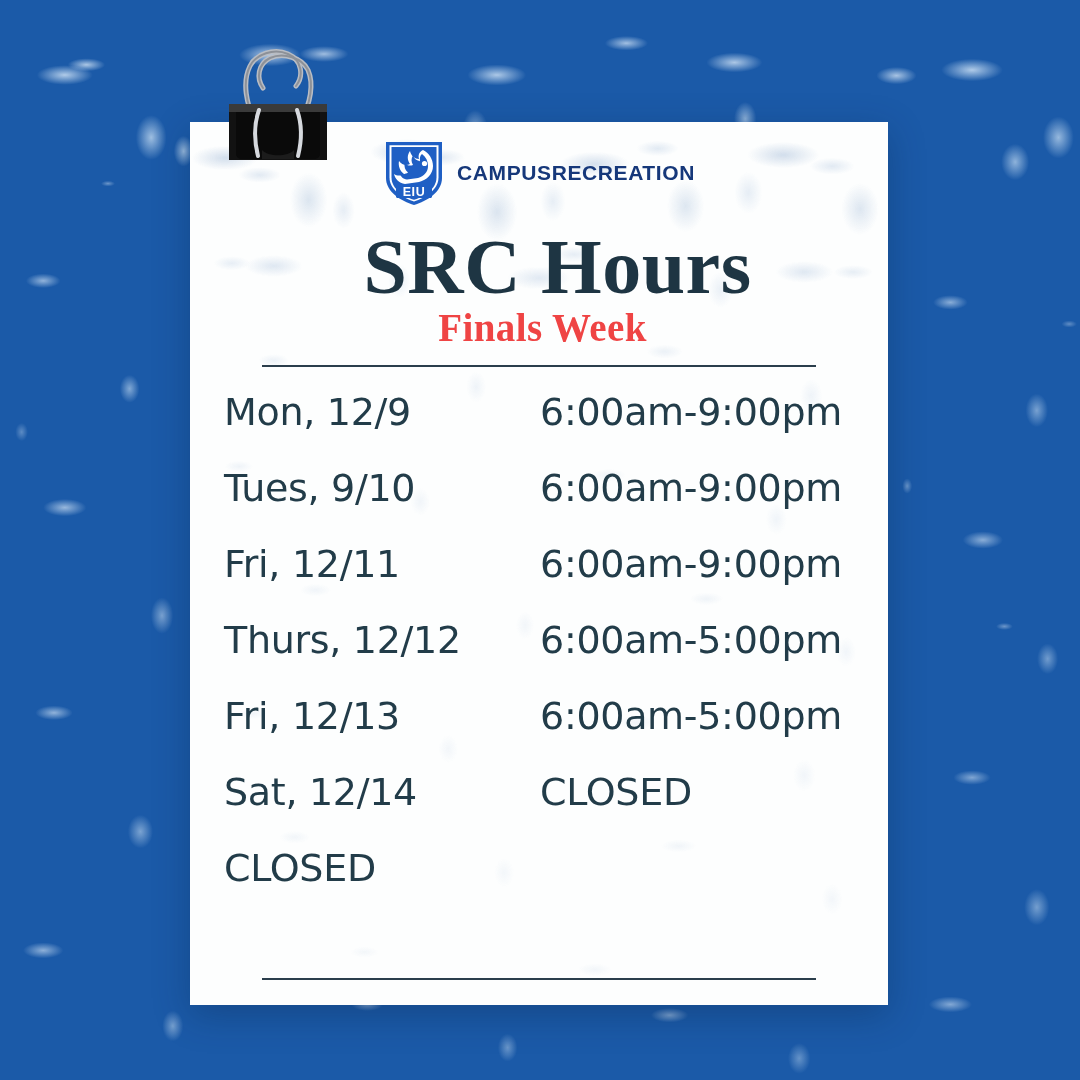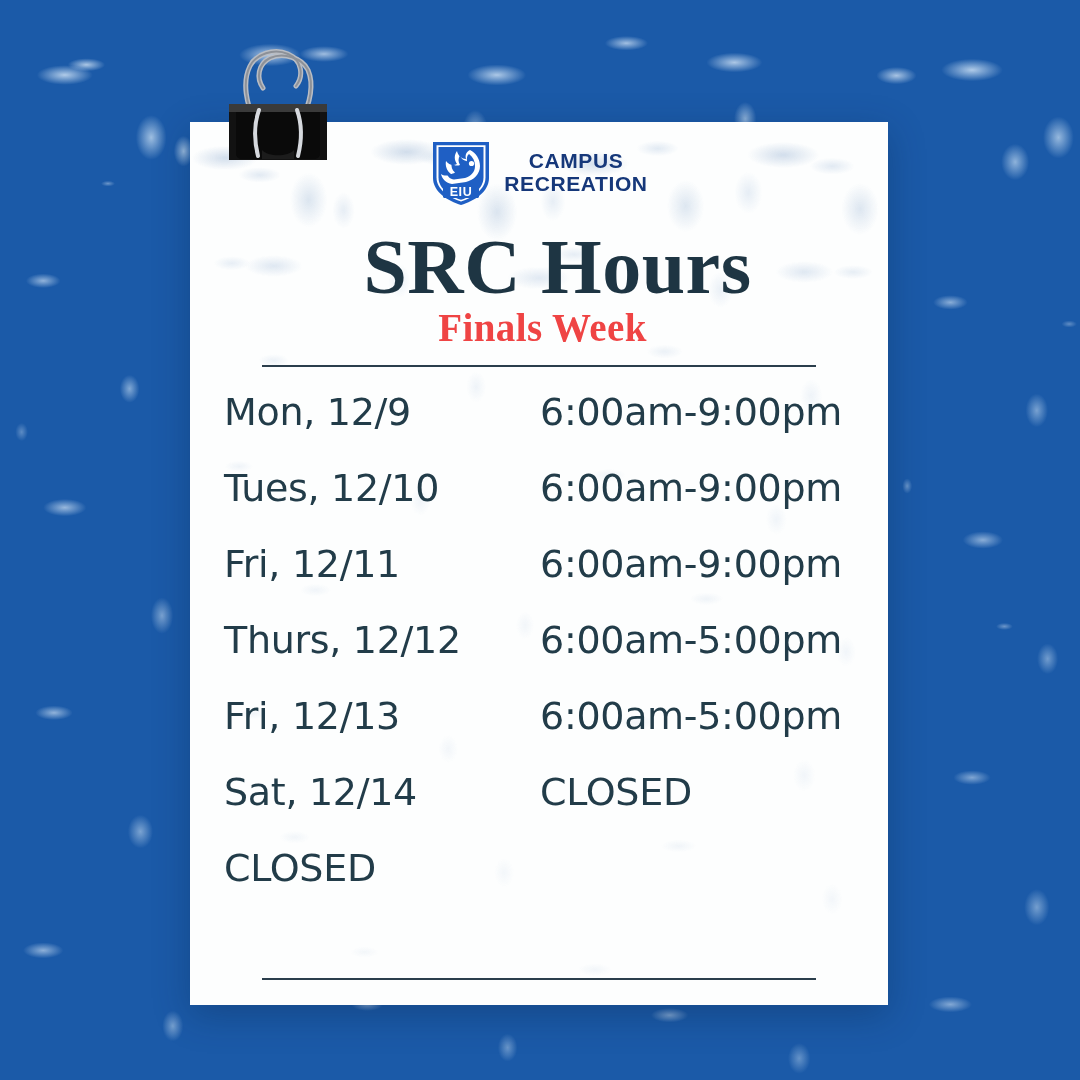--- a/index.html
+++ b/index.html
@@ -190,21 +190,21 @@
     display: flex;
     align-items: center;
     justify-content: center;
     gap: 12px;
   }
 
   .logo-mark { width: 62px; height: 70px; display: block; }
 
   .logo-words {
     display: flex;
-    flex-direction: column;
+    flex-direction: row;
     line-height: 1.08;
     align-items: center;
   }
   .logo-words span {
     font-family: "Liberation Sans", sans-serif;
     font-weight: bold;
     font-size: 21px;
     letter-spacing: 0.6px;
     color: #16387a;
   }
@@ -322,21 +322,21 @@
       <div class="rule rule-top"></div>
 
       <div class="schedule">
 
         <div class="sched-row">
           <div class="sched-day">Mon, 12/9</div>
           <div class="sched-hours">6:00am-9:00pm</div>
         </div>
 
         <div class="sched-row">
-          <div class="sched-day">Tues, 12/10</div>
+          <div class="sched-day">Tues, 9/10</div>
           <div class="sched-hours">6:00am-9:00pm</div>
         </div>
 
         <div class="sched-row">
           <div class="sched-day">Fri, 12/11</div>
           <div class="sched-hours">6:00am-9:00pm</div>
         </div>
 
         <div class="sched-row">
           <div class="sched-day">Thurs, 12/12</div>

